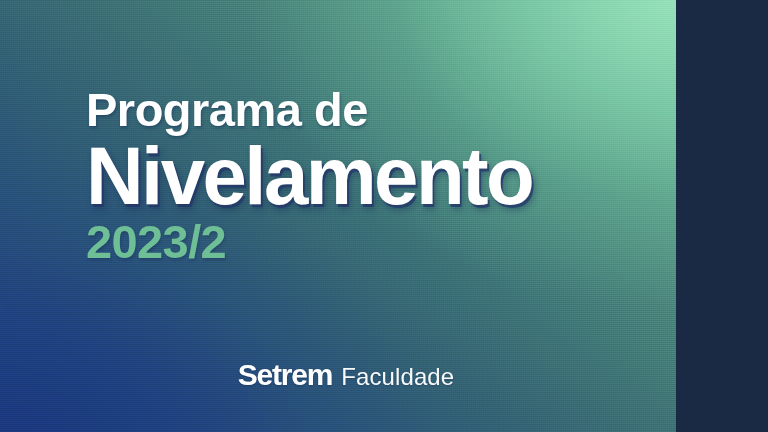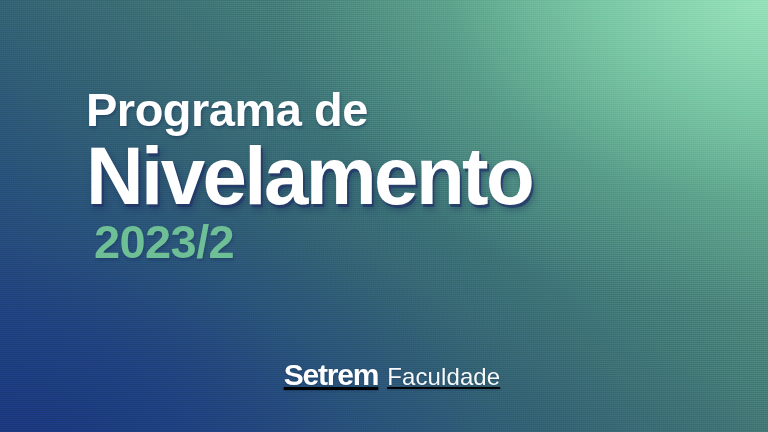--- a/index.html
+++ b/index.html
@@ -3,21 +3,21 @@
 <meta charset="utf-8">
 <style>
   html, body {
     margin: 0;
     padding: 0;
     background: #1b2a44;
   }
 
   #poster {
     position: relative;
-    width: 768px;
+    width: 676px;
     height: 432px;
     overflow: hidden;
     font-family: "Liberation Sans", sans-serif;
     -webkit-font-smoothing: antialiased;
   }
 
   
   .bg-base {
     position: absolute;
     inset: 0;
@@ -107,36 +107,35 @@
        3px 5px 7px rgba(20, 38, 84, 0.42);
     white-space: nowrap;
   }
 
   .line-term {
     color: #6fbf96;
     font-size: 47px;
     font-weight: bold;
     line-height: 1.0;
     letter-spacing: -0.6px;
-    margin: 2px 0 0 8px;
+    margin: 2px 0 0 0;
     text-shadow: 1px 2px 3px rgba(18, 38, 82, 0.32);
     white-space: nowrap;
   }
 
   
   .logo-lockup {
     position: absolute;
     left: 16px;
     right: 0;
     top: 360px;
     display: flex;
     justify-content: center;
     align-items: baseline;
     gap: 9px;
-    text-decoration: underline;
   }
 
   .logo-mark {
     color: #ffffff;
     font-size: 30px;
     font-weight: bold;
     letter-spacing: -1.2px;
     line-height: 1;
     text-shadow: 0px 1px 2px rgba(16, 34, 76, 0.38);
   }

